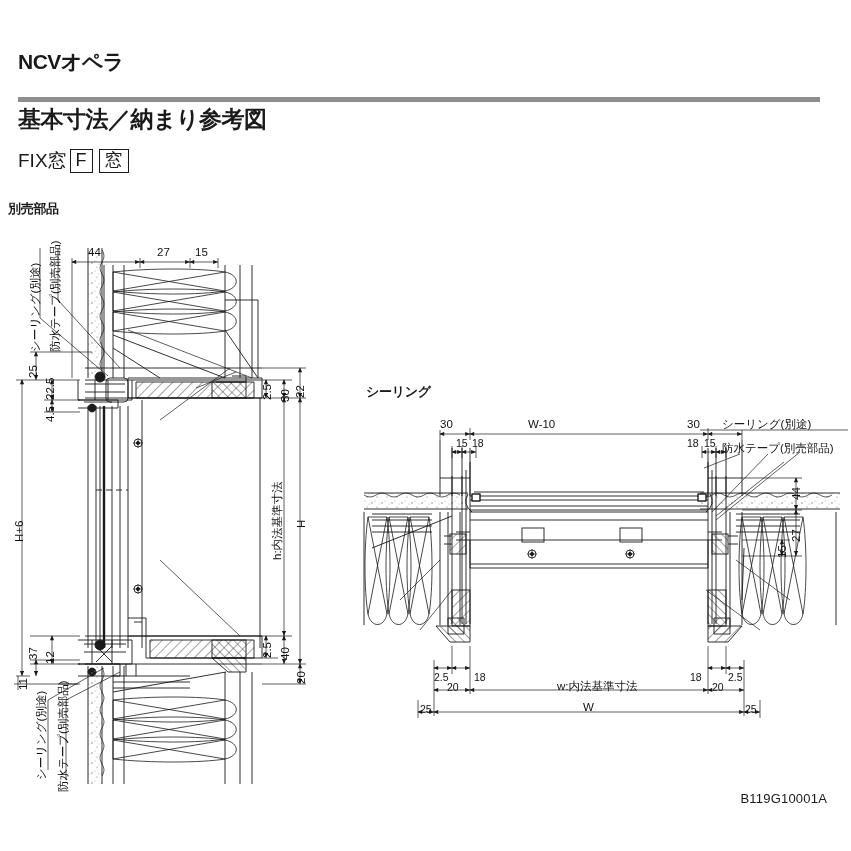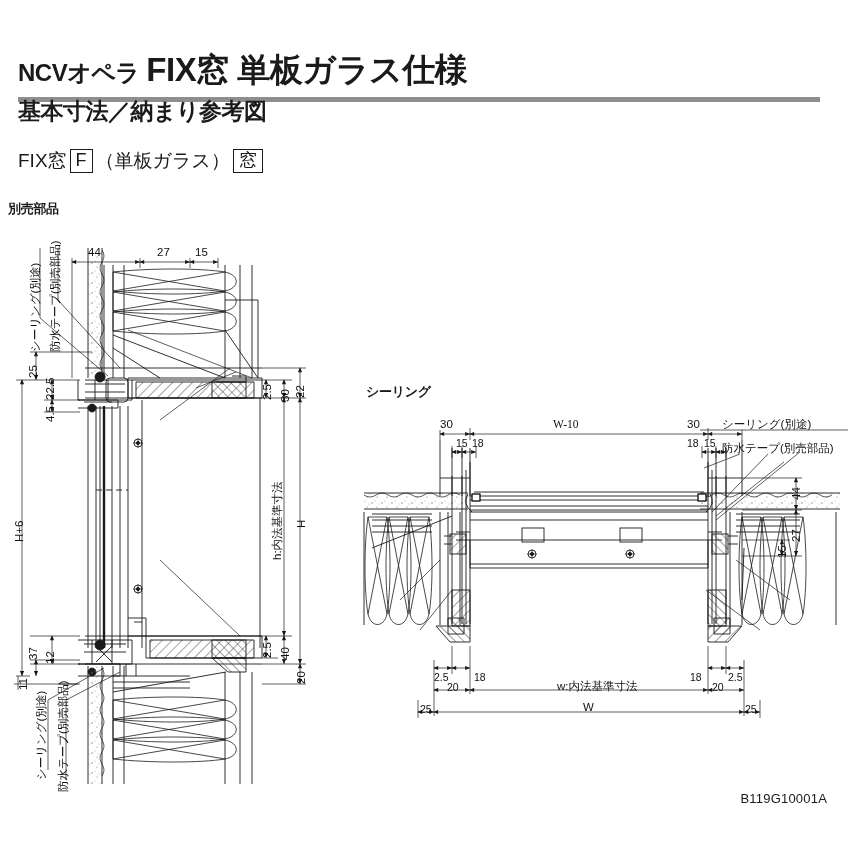--- a/index.html
+++ b/index.html
@@ -4,50 +4,48 @@
 <style>
   html,body{margin:0;padding:0;background:#ffffff;}
   body{
     width:851px;height:851px;position:relative;overflow:hidden;
     font-family:"Liberation Sans","DejaVu Sans",sans-serif;
     color:#1a1a1a;
   }
   
   #header{position:absolute;left:0;top:0;width:851px;}
   .title-row{position:absolute;left:18px;top:48px;display:flex;align-items:baseline;white-space:nowrap;}
-  .brand{font-size:24px;font-weight:bold;letter-spacing:-.5px;}
+  .brand{font-size:21px;font-weight:bold;letter-spacing:-.5px;}
   .title-main{font-size:33px;font-weight:bold;margin-left:7px;letter-spacing:-.5px;}
   .rule{position:absolute;left:18px;top:97px;width:802px;height:5px;background:#8e8e8e;}
-  .subtitle{position:absolute;left:18px;top:96px;font-size:23px;font-weight:bold;letter-spacing:-.5px;}
+  .subtitle{position:absolute;left:18px;top:104px;font-size:23px;font-weight:bold;letter-spacing:-.5px;}
   .typeline{position:absolute;left:18px;top:148px;font-size:19px;display:flex;align-items:center;white-space:nowrap;}
   .boxed{display:inline-block;border:1.6px solid #1a1a1a;padding:0px 5px 1px 5px;margin:0 3px;line-height:1.15;font-size:18px;}
   
   .caption{position:absolute;font-size:13px;font-weight:bold;letter-spacing:-.3px;}
   
   #draw{position:absolute;left:0;top:0;width:851px;height:851px;}
   
   .lbl{position:absolute;font-size:11.5px;color:#111;white-space:nowrap;line-height:1;}
   .lbl.sm{font-size:10.5px;}
   .lbl.v{transform-origin:0 0;transform:rotate(-90deg);}
   .code{position:absolute;right:24px;top:791px;font-size:13px;letter-spacing:.2px;}
 </style>
 </head>
 <body>
 
 <div id="header">
   <div class="title-row">
     <span class="brand">NCVオペラ</span>
-    <span class="title-main">FIX窓 単板ガラス仕様</span>
   </div>
   <div class="rule"></div>
   <div class="subtitle">基本寸法／納まり参考図</div>
   <div class="typeline">
     <span>FIX窓</span>
     <span class="boxed">F</span>
-    <span>（単板ガラス）</span>
     <span class="boxed">窓</span>
   </div>
 </div>
 
 <div class="caption" style="left:8px;top:200px;">別売部品</div>
 <div class="caption" style="left:366px;top:383px;">シーリング</div>
 
 <svg id="draw" viewBox="0 0 851 851">
   <defs>
     <pattern id="hatch45" width="7" height="7" patternUnits="userSpaceOnUse" patternTransform="rotate(45)">
@@ -360,21 +358,21 @@
 <div class="lbl v" style="left:18px;top:690px;">11</div>
 
 <div class="lbl v" style="left:262px;top:658px;">2.5</div>
 <div class="lbl v" style="left:280px;top:660px;">40</div>
 <div class="lbl v" style="left:296px;top:684px;">20</div>
 
 <div class="lbl v" style="left:36px;top:780px;">シーリング(別途)</div>
 <div class="lbl v" style="left:58px;top:792px;">防水テープ(別売部品)</div>
 
 <div class="lbl" style="left:440px;top:419px;">30</div>
-<div class="lbl" style="left:553px;top:419px;font-family:Liberation Serif, serif;">W-10</div>
+<div class="lbl" style="left:528px;top:419px;">W-10</div>
 <div class="lbl" style="left:687px;top:419px;">30</div>
 
 <div class="lbl sm" style="left:456px;top:438px;">15</div>
 <div class="lbl sm" style="left:472px;top:438px;">18</div>
 <div class="lbl sm" style="left:687px;top:438px;">18</div>
 <div class="lbl sm" style="left:704px;top:438px;">15</div>
 
 <div class="lbl" style="left:722px;top:419px;">シーリング(別途)</div>
 <div class="lbl" style="left:722px;top:443px;">防水テープ(別売部品)</div>
 

